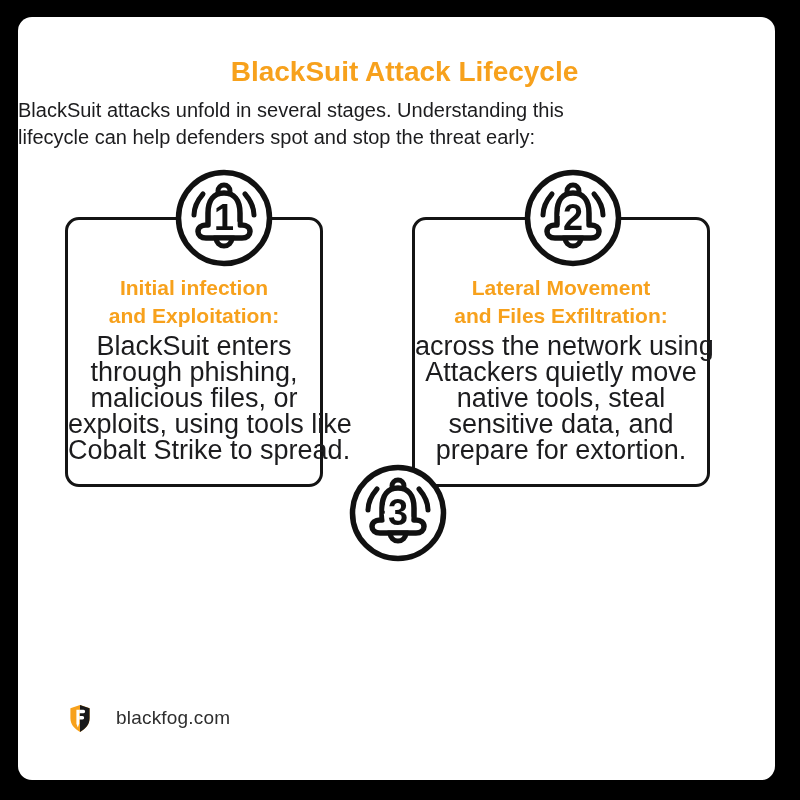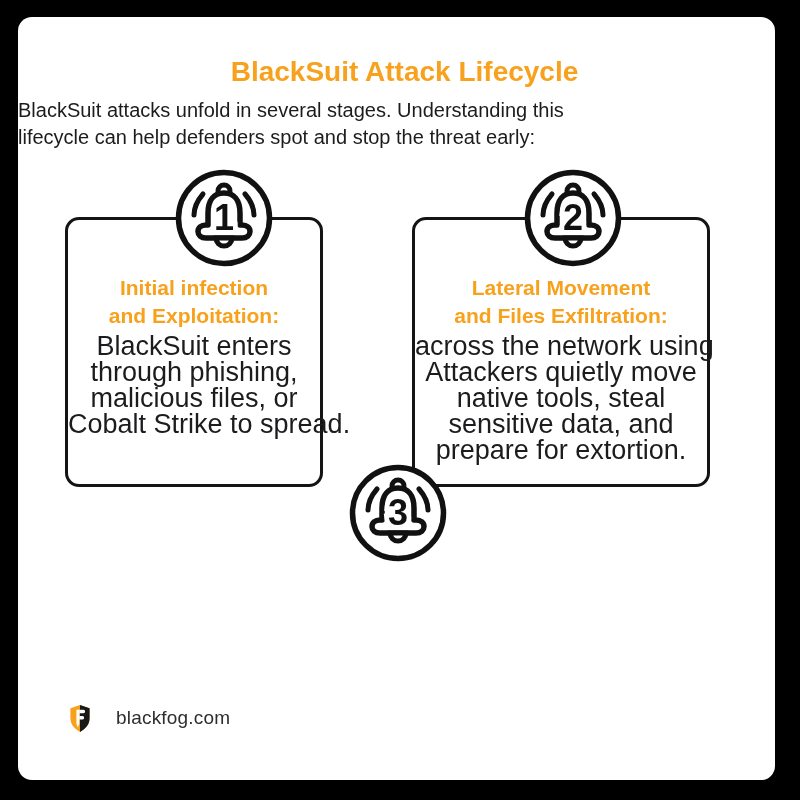--- a/index.html
+++ b/index.html
@@ -51,20 +51,21 @@
 
   <div class="stage-box box1">
     <div class="stage-heading">
       <div>Initial infection</div>
       <div>and Exploitation:</div>
     </div>
     <div class="stage-body">
       <div>BlackSuit enters</div>
       <div>through phishing,</div>
       <div>malicious files, or</div>
+      <div>exploits, using tools like</div>
       <div>Cobalt Strike to spread.</div>
     </div>
   </div>
 
   <div class="stage-box box2">
     <div class="stage-heading">
       <div>Lateral Movement</div>
       <div>and Files Exfiltration:</div>
     </div>
     <div class="stage-body">

